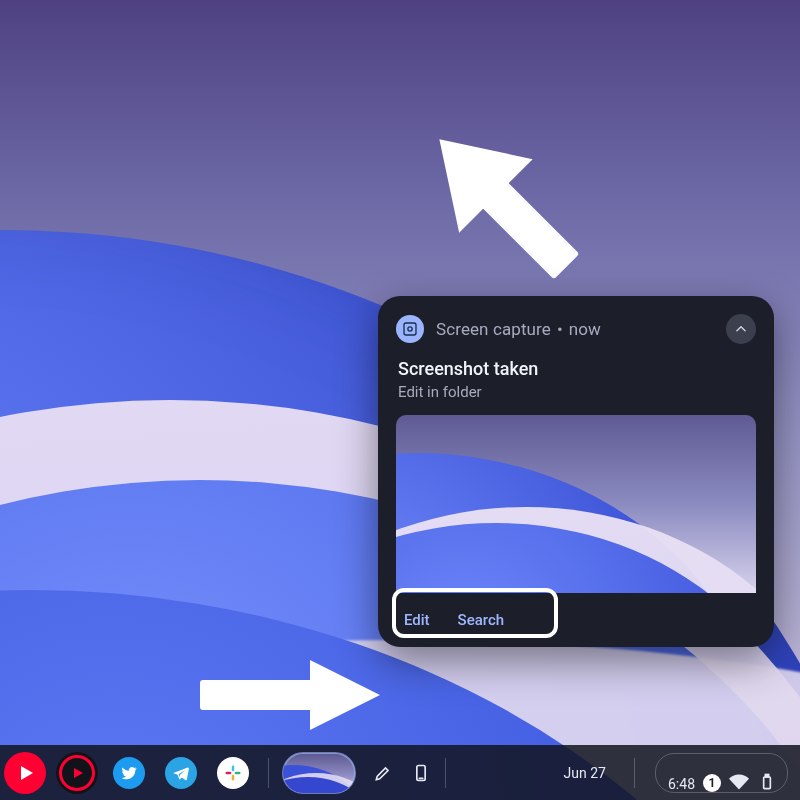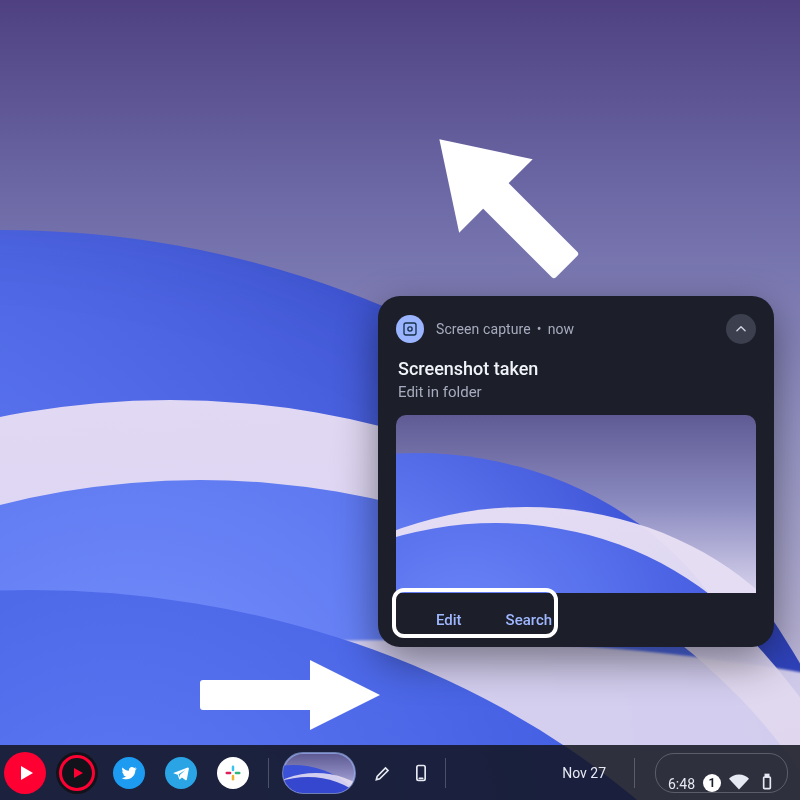--- a/index.html
+++ b/index.html
@@ -74,21 +74,21 @@
   .app-badge {
     width: 28px; height: 28px;
     border-radius: 50%;
     background: #9ab4ff;
     display: flex; align-items: center; justify-content: center;
     flex: 0 0 28px;
   }
   .app-badge svg { width: 16px; height: 16px; }
   .hdr-text {
     flex: 1;
-    font-size: 14px;
+    font-size: 17px;
     color: #a6abbf;
     letter-spacing: .1px;
     white-space: nowrap;
   }
   .hdr-text .dot { margin: 0 6px; }
   .collapse {
     width: 30px; height: 30px;
     border-radius: 50%;
     background: #3b3f4e;
     display: flex; align-items: center; justify-content: center;
@@ -131,24 +131,23 @@
     display: flex;
     align-items: center;
     padding: 0 14px;
     font-size: 14px;
     gap: 10px;
   }
   .clip-bar .spacer { flex: 1; }
   .clip-bar svg { width: 18px; height: 18px; }
   .actions {
     display: flex;
-    gap: 44px;
+    gap: 28px;
     margin-top: 14px;
     padding: 4px 8px 2px 8px;
-    margin-left: 32px;
   }
   .actions span {
     color: #9fb7ff;
     font-size: 15px;
     font-weight: 500;
     cursor: pointer;
   }
   .action-highlight {
     position: absolute;
     left: 14px;
@@ -361,21 +360,21 @@
   <span class="ic" style="margin-left:10px;">
     <svg viewBox="0 0 24 24" fill="none" stroke="#e7e9f2" stroke-width="2" stroke-linecap="round">
         <rect x="7" y="3" width="10" height="18" rx="2"></rect>
         <line x1="10" y1="18.5" x2="14" y2="18.5"></line>
       </svg>
   </span>
 
   <div class="divider"></div>
 
   <div class="status">
-    <span class="chip">Nov 27</span>
+    <span class="chip">Jun 27</span>
     <div class="divider"></div>
     <div class="status-pill">
       <span>6:48</span>
       <span class="count-badge">1</span>
       <span class="ic">
         <svg viewBox="0 0 24 24" fill="#e7e9f2">
             <path d="M12 3C7 3 2.7 5 0 8.1L12 21 24 8.1C21.3 5 17 3 12 3z"></path>
           </svg>
       </span>
       <span class="ic">

